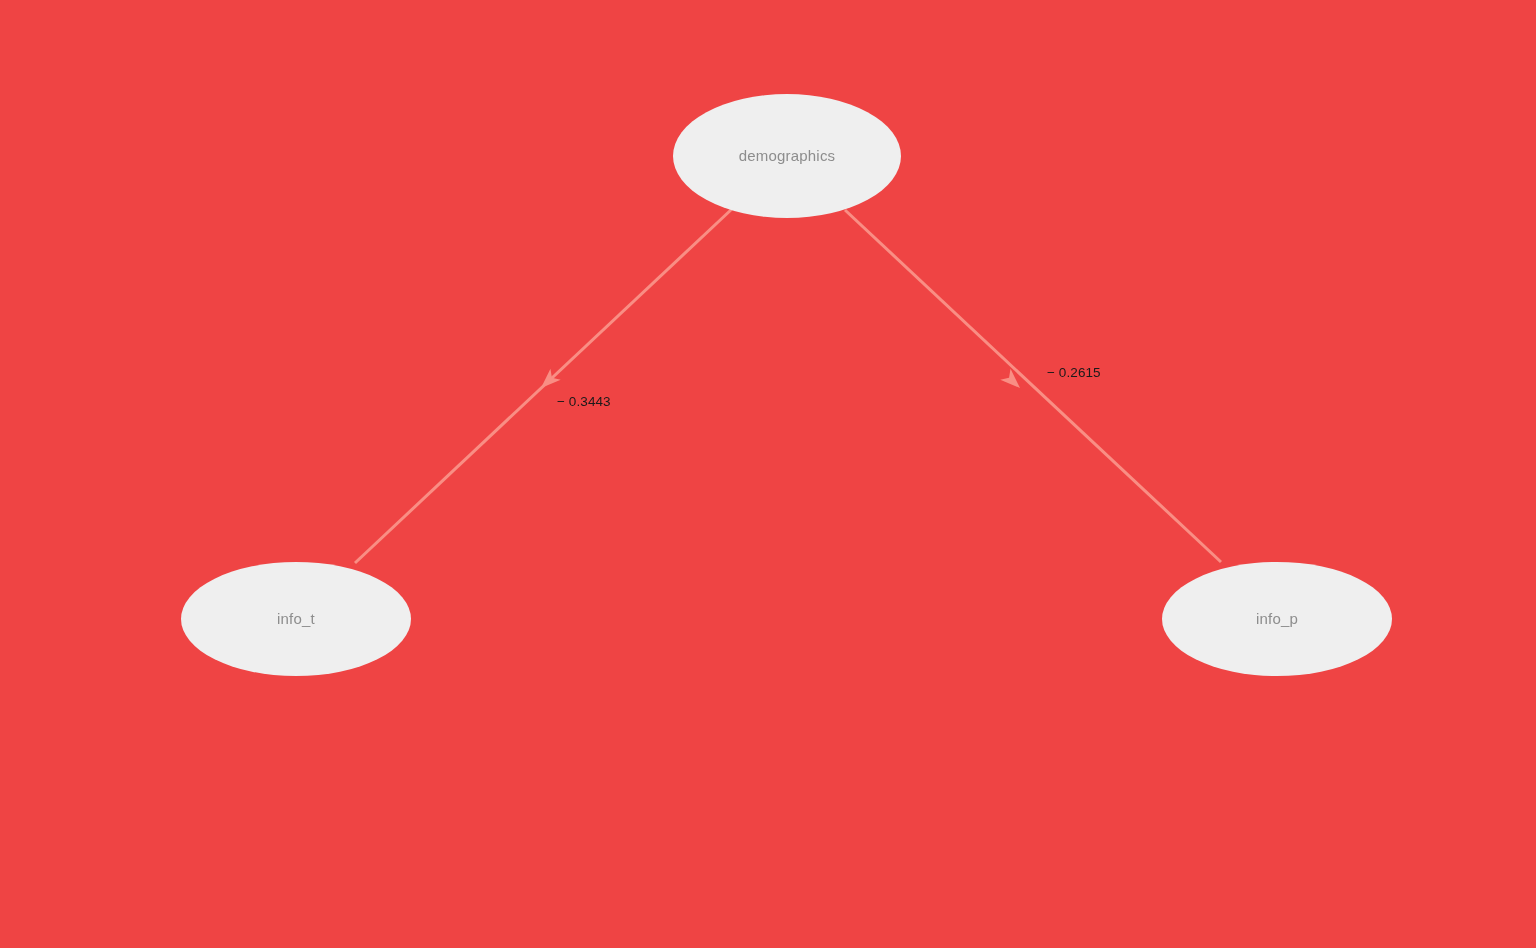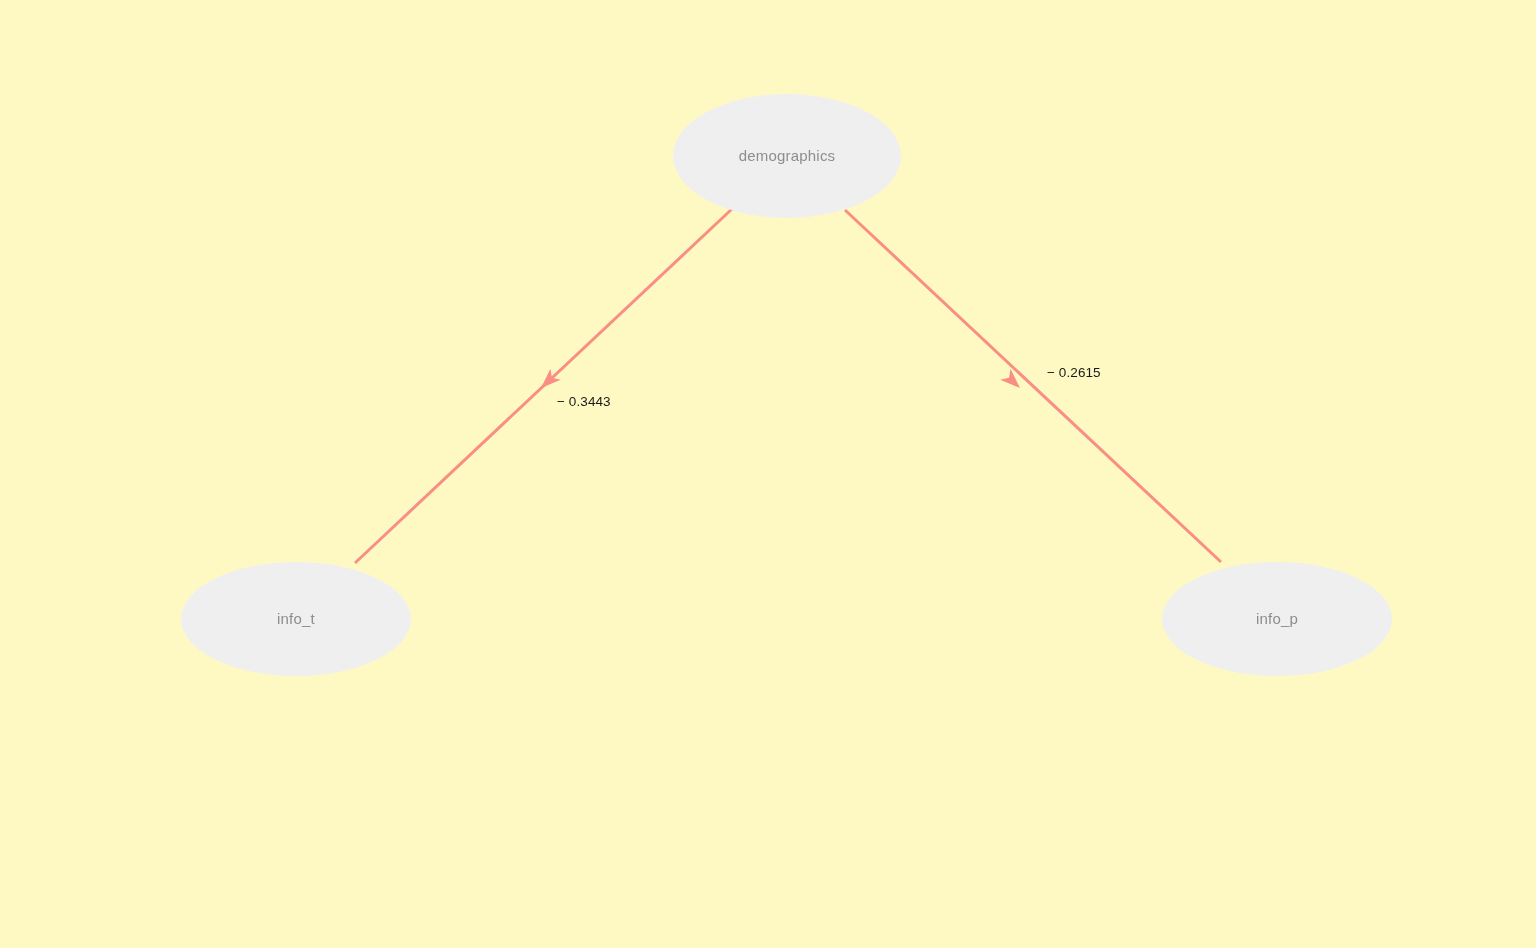--- a/index.html
+++ b/index.html
@@ -11,21 +11,21 @@
   body {
     width: 1536px;
     height: 948px;
     overflow: hidden;
     font-family: "Liberation Sans", "DejaVu Sans", sans-serif;
   }
   #graph-canvas {
     position: relative;
     width: 1536px;
     height: 948px;
-    background: #fef9c3;
+    background: #ef4444;
   }
   #graph-svg {
     position: absolute;
     top: 0;
     left: 0;
     width: 1536px;
     height: 948px;
     display: block;
   }
   .node-label {

